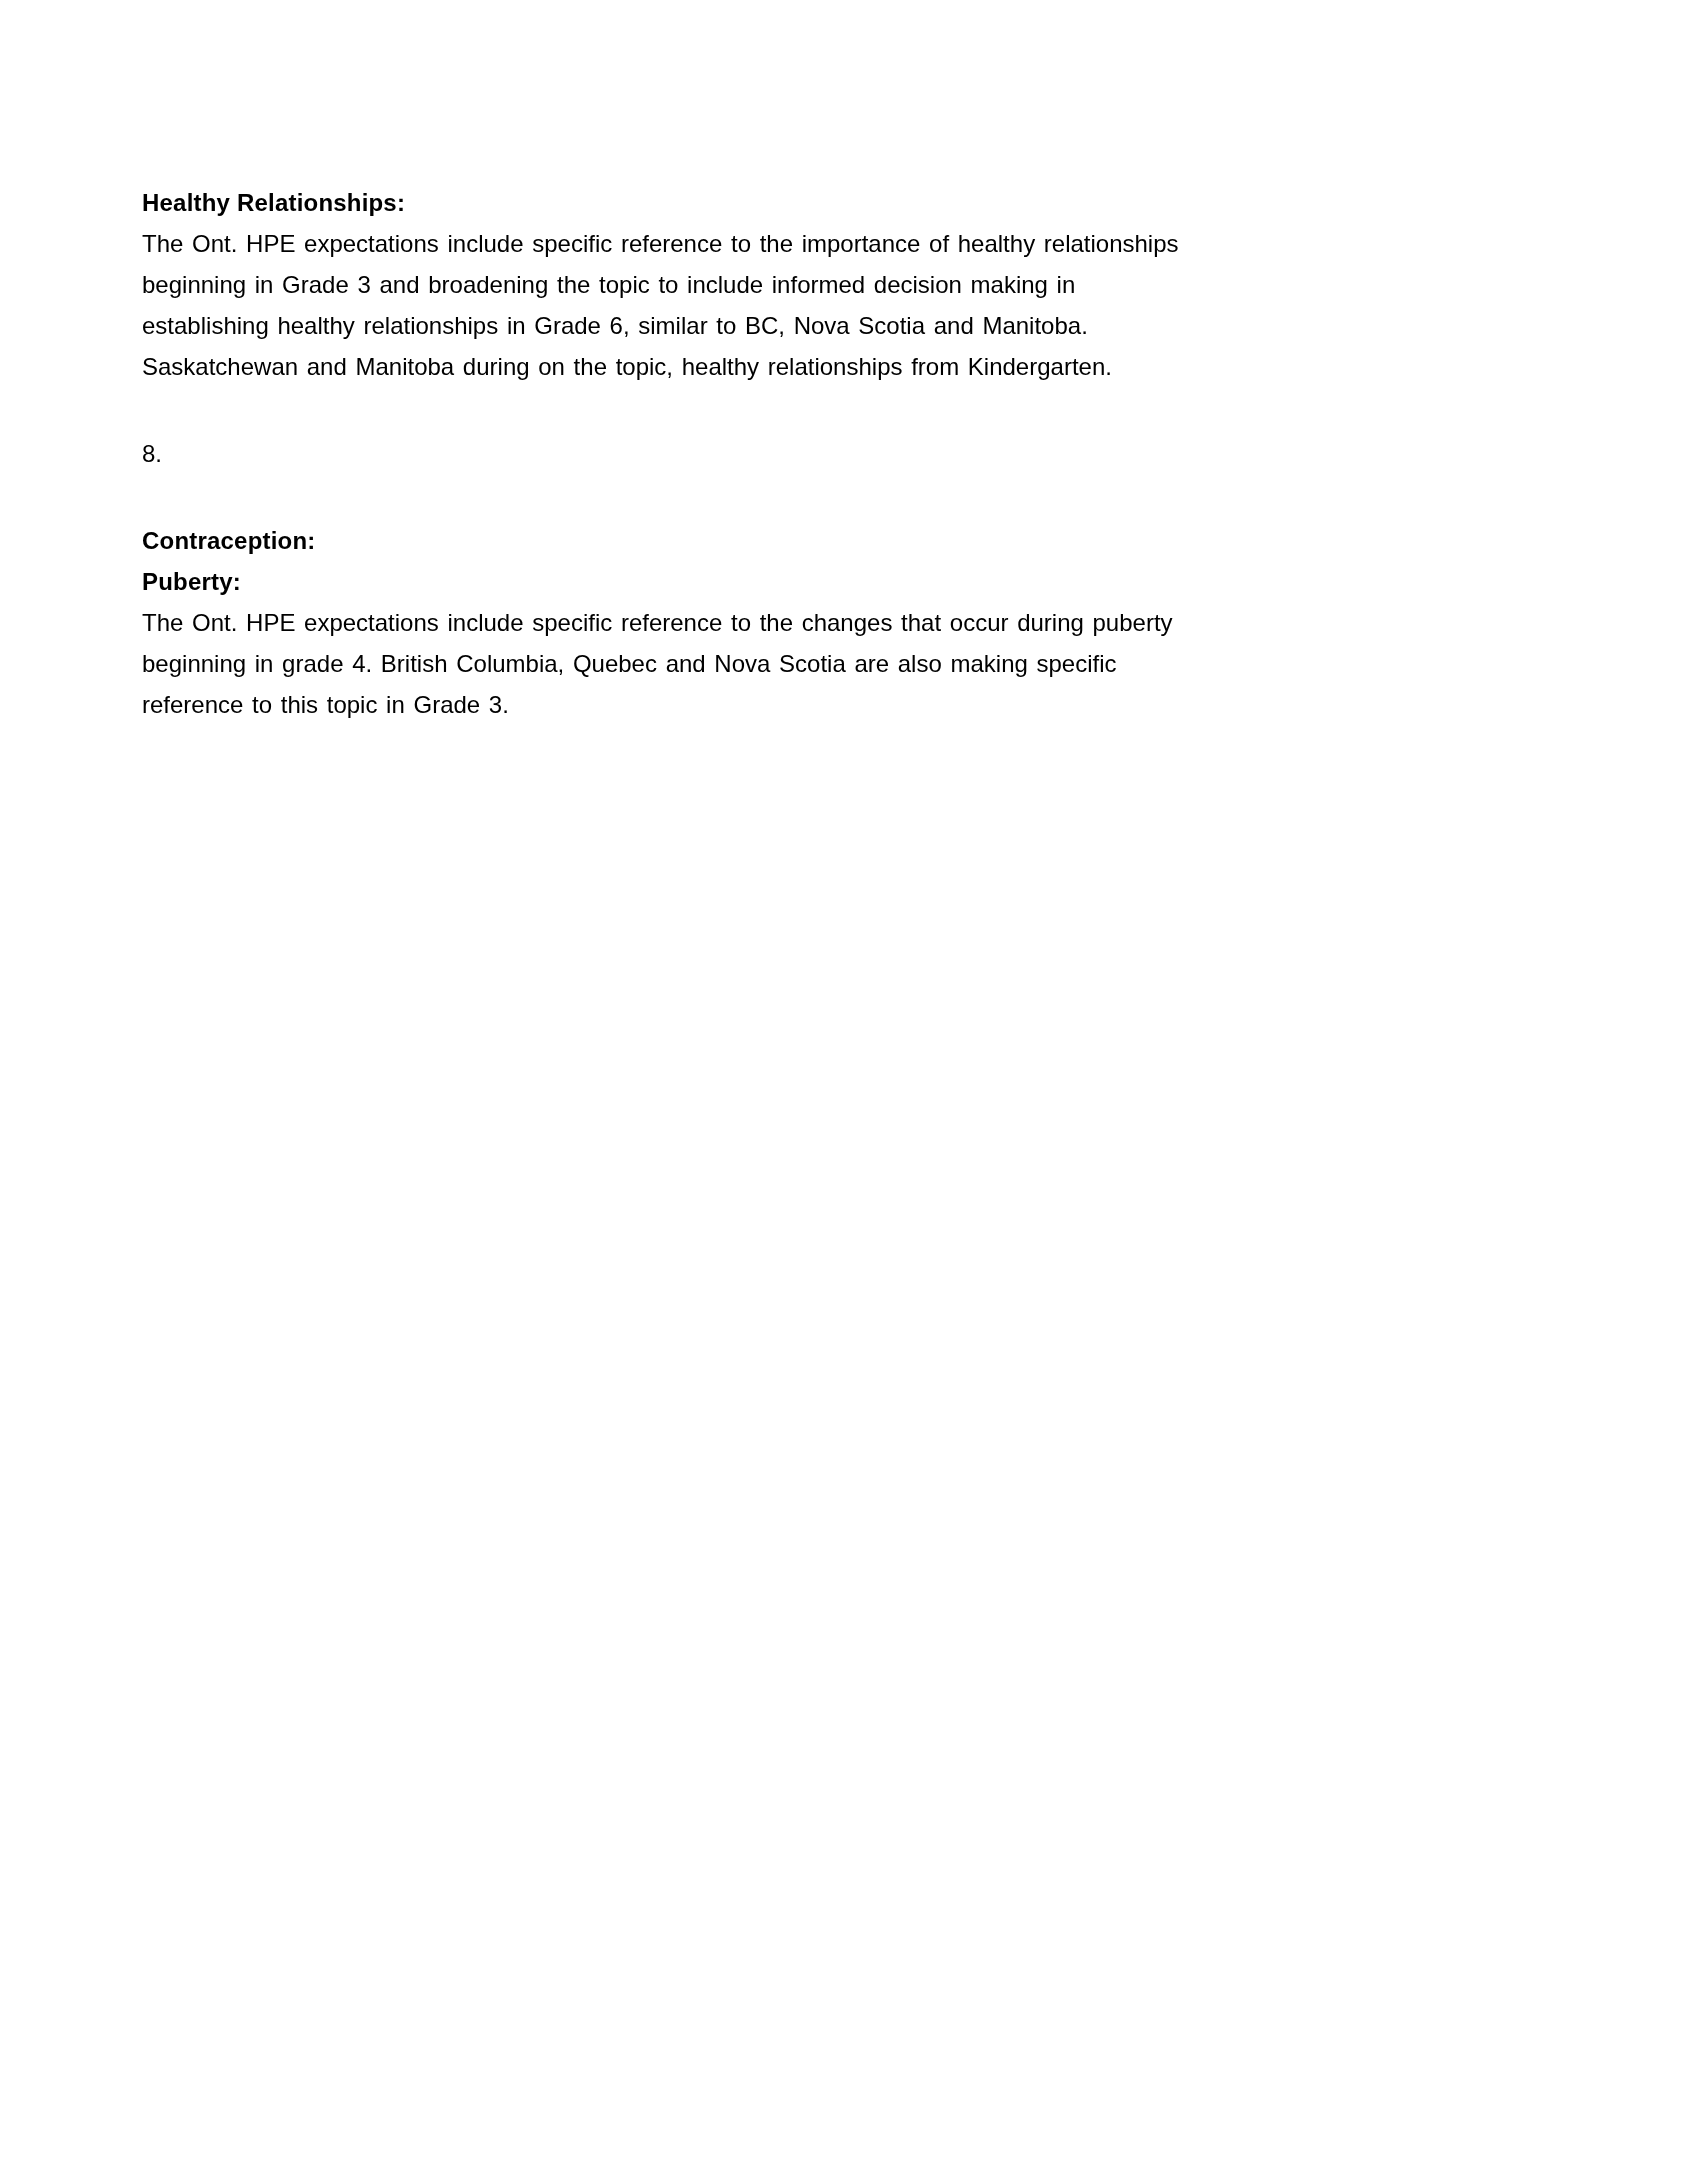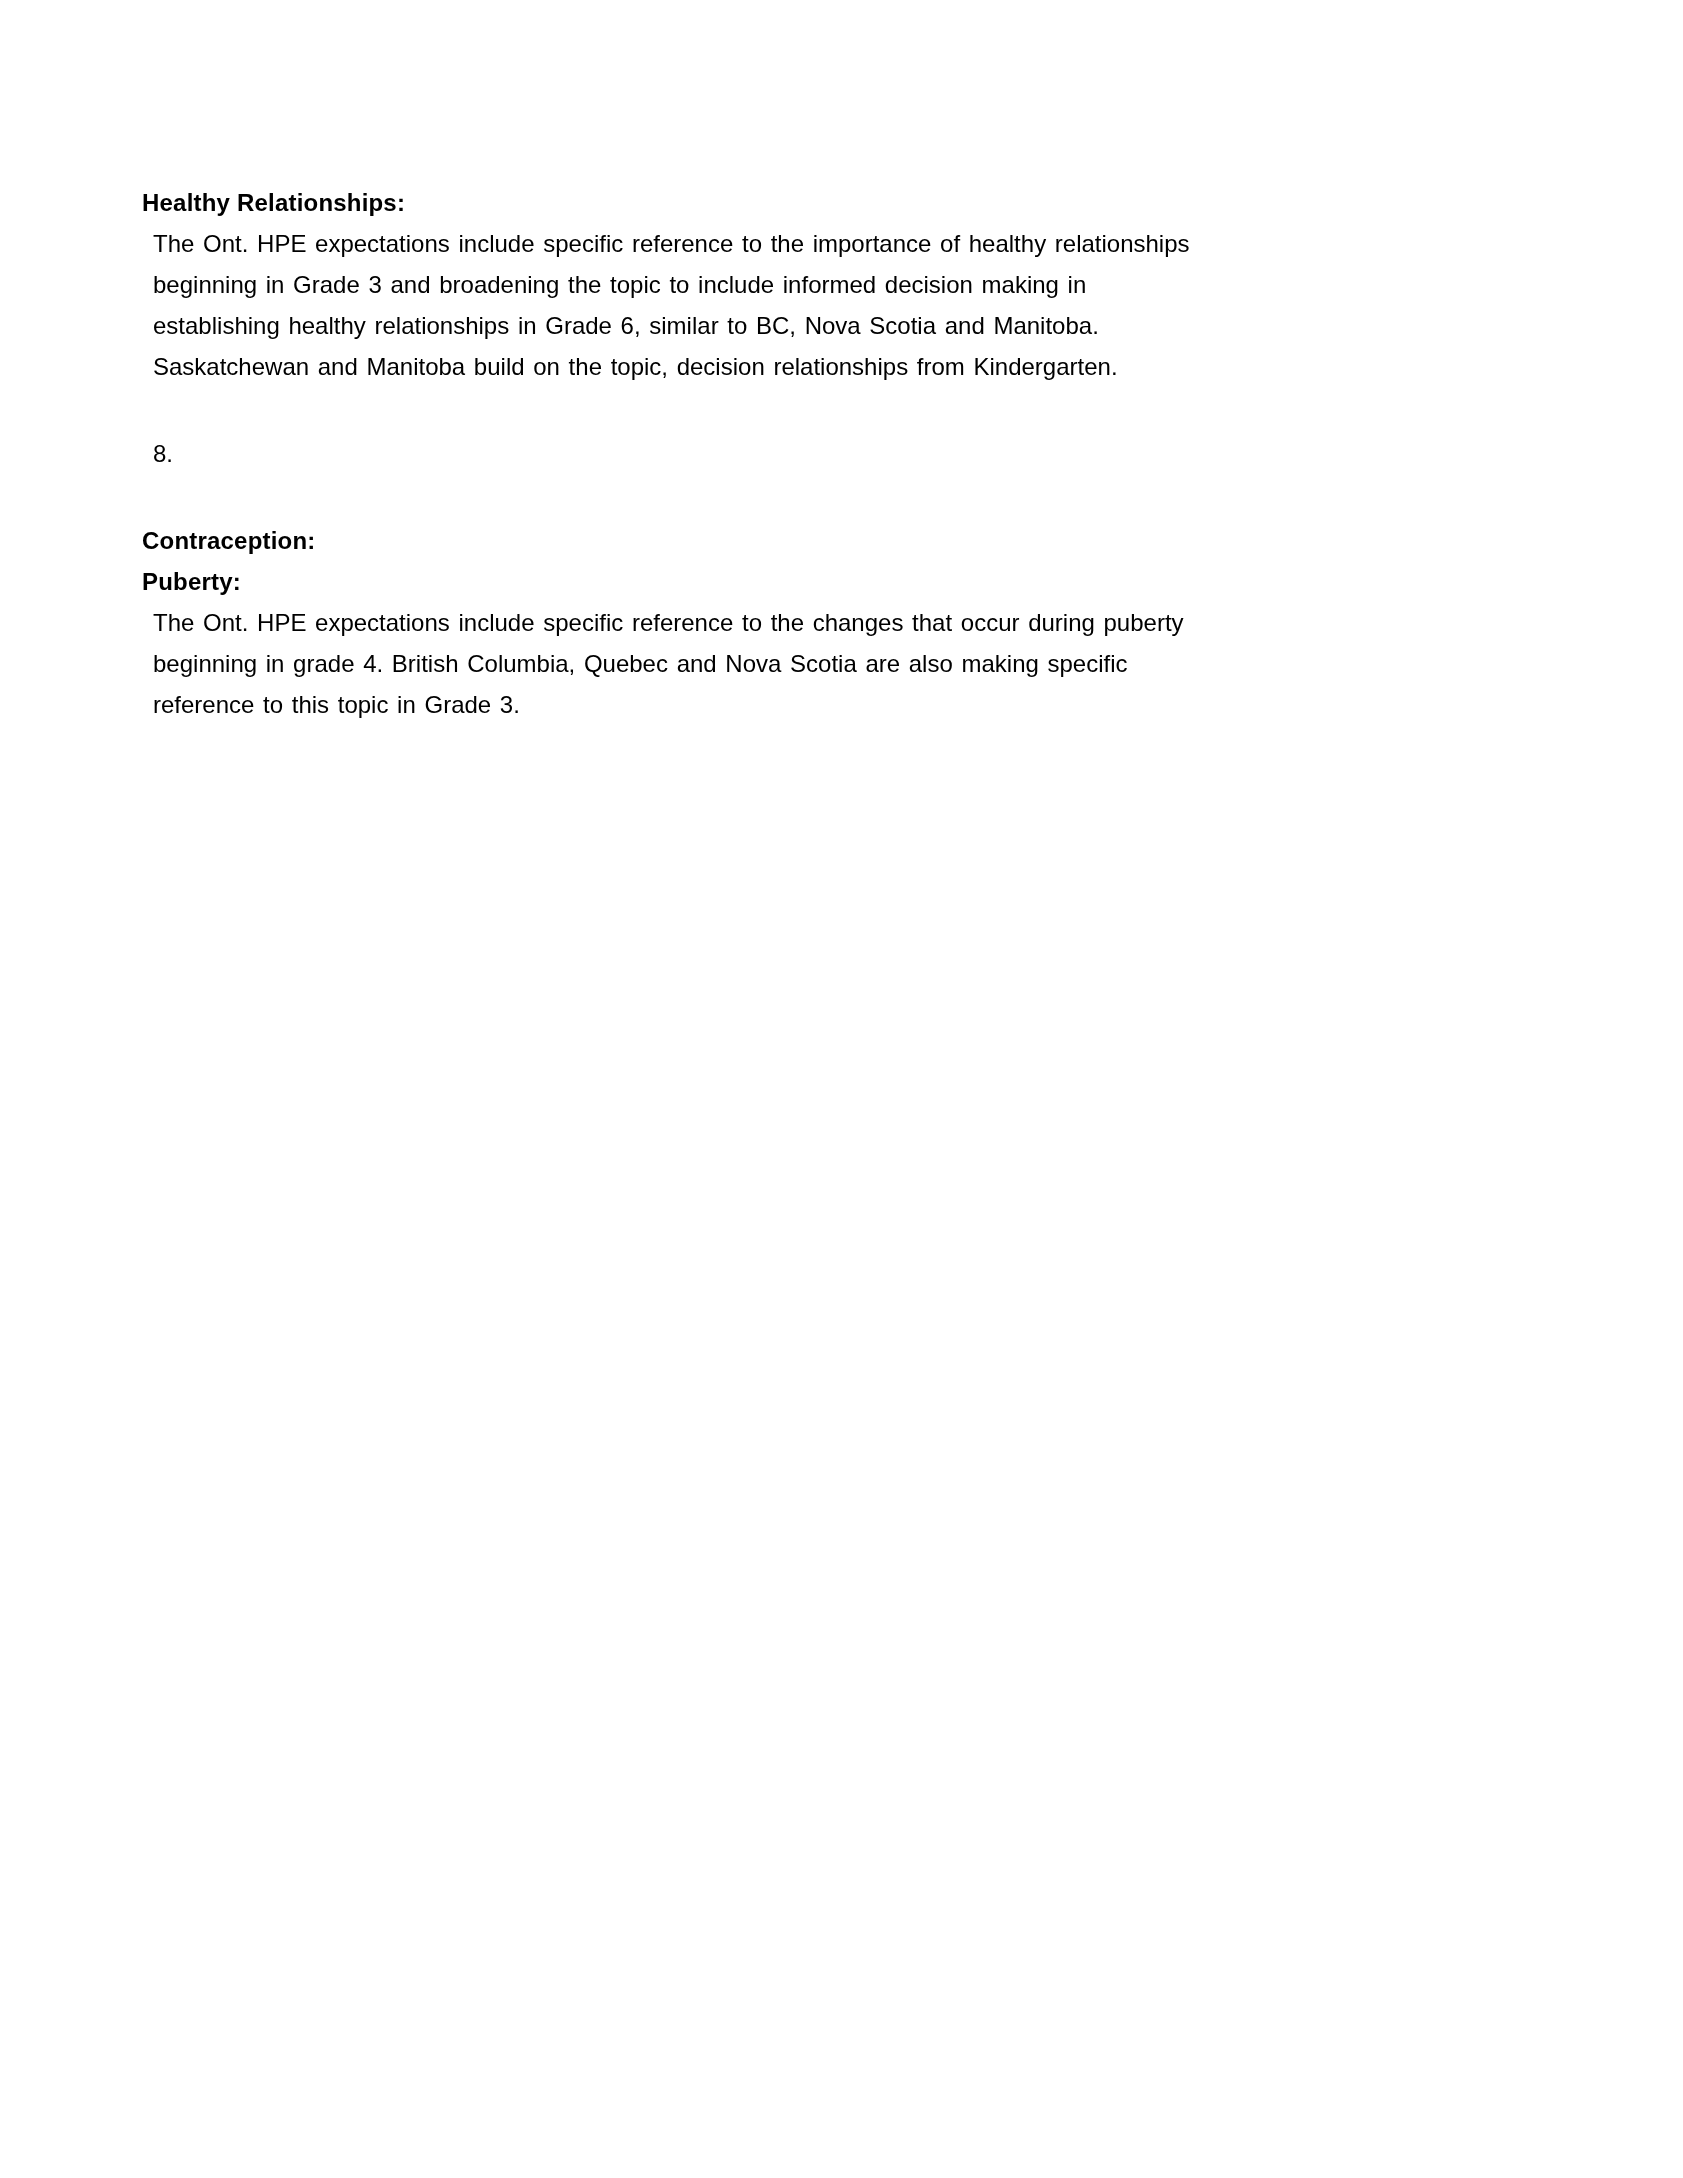--- a/index.html
+++ b/index.html
@@ -28,41 +28,41 @@
     margin: 0;
   }
   .heading {
     margin: 0;
     font-size: 24px;
     font-weight: bold;
     line-height: 41px;
     letter-spacing: 0.2px;
   }
   .para {
-    margin: 0 0 46px 11px;
+    margin: 0 0 46px 0;
     font-weight: normal;
   }
   .para .line {
     white-space: nowrap;
     word-spacing: 2px;
   }
 </style>
 </head>
 <body>
 
 <div class="page">
   <div class="content">
 
     <section class="doc-section">
       <h2 class="heading">Healthy Relationships:</h2>
       <div class="para">
           <div class="line">The Ont. HPE expectations include specific reference to the importance of healthy relationships</div>
           <div class="line">beginning in Grade 3 and broadening the topic to include informed decision making in</div>
           <div class="line">establishing healthy relationships in Grade 6, similar to BC, Nova Scotia and Manitoba.</div>
-          <div class="line">Saskatchewan and Manitoba build on the topic, decision relationships from Kindergarten.</div>
+          <div class="line">Saskatchewan and Manitoba during on the topic, healthy relationships from Kindergarten.</div>
         </div>
     </section>
 
     <section class="doc-section">
       <div class="para">
           <div class="line">8.</div>
         </div>
     </section>
 
     <section class="doc-section">

